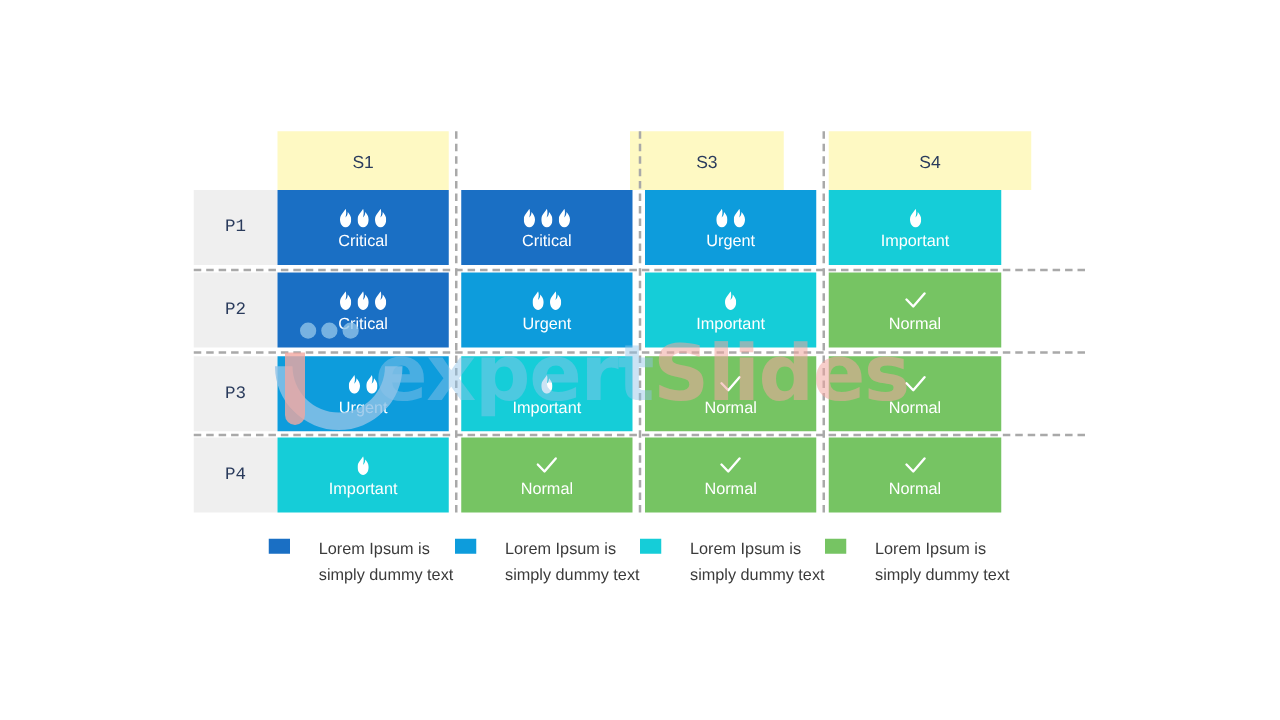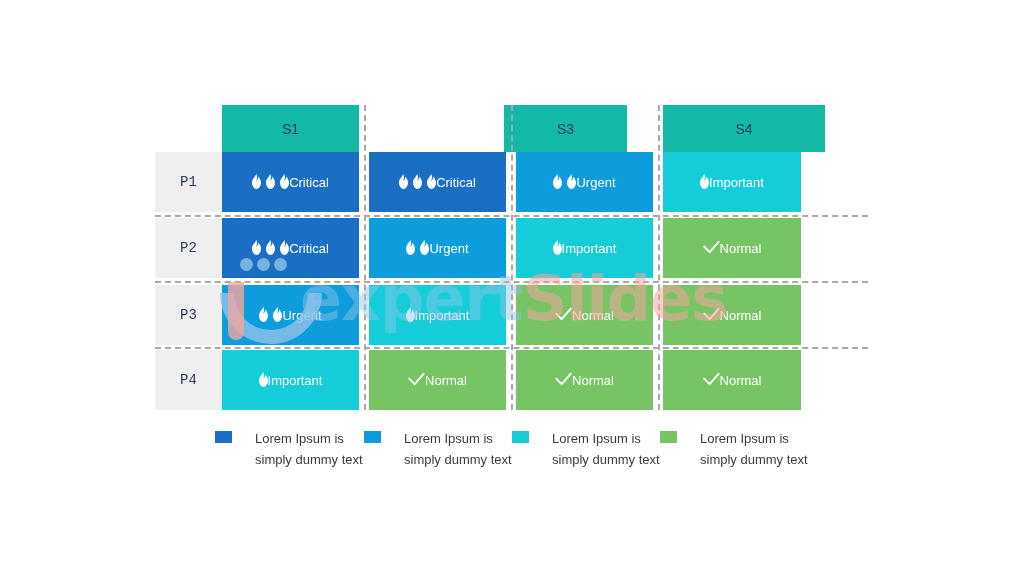--- a/index.html
+++ b/index.html
@@ -96,21 +96,21 @@
     height: 305px;
     width: 0;
     border-left: 2px dashed #a9a9a9;
     z-index: 4;
   }
 
   .col-head {
     position: absolute;
     top: 105px;
     height: 47px;
-    background: #14b8a6;
+    background: #fef9c3;
     display: flex;
     align-items: center;
     justify-content: center;
     font-size: 14px;
     color: #2a3b5c;
     z-index: 3;
     text-align: right;
   }
   .row-head {
     position: absolute;
@@ -122,20 +122,21 @@
     font-size: 14px;
     color: #2a3b5c;
     background: #efefef;
     z-index: 3;
     font-family: Liberation Mono, monospace;
   }
 
   .cell {
     position: absolute;
     display: flex;
+    flex-direction: column;
     align-items: center;
     justify-content: center;
     color: #ffffff;
     z-index: 3;
   }
   .cell .icons {
     display: flex;
     gap: 5px;
     align-items: flex-end;
     height: 17px;

